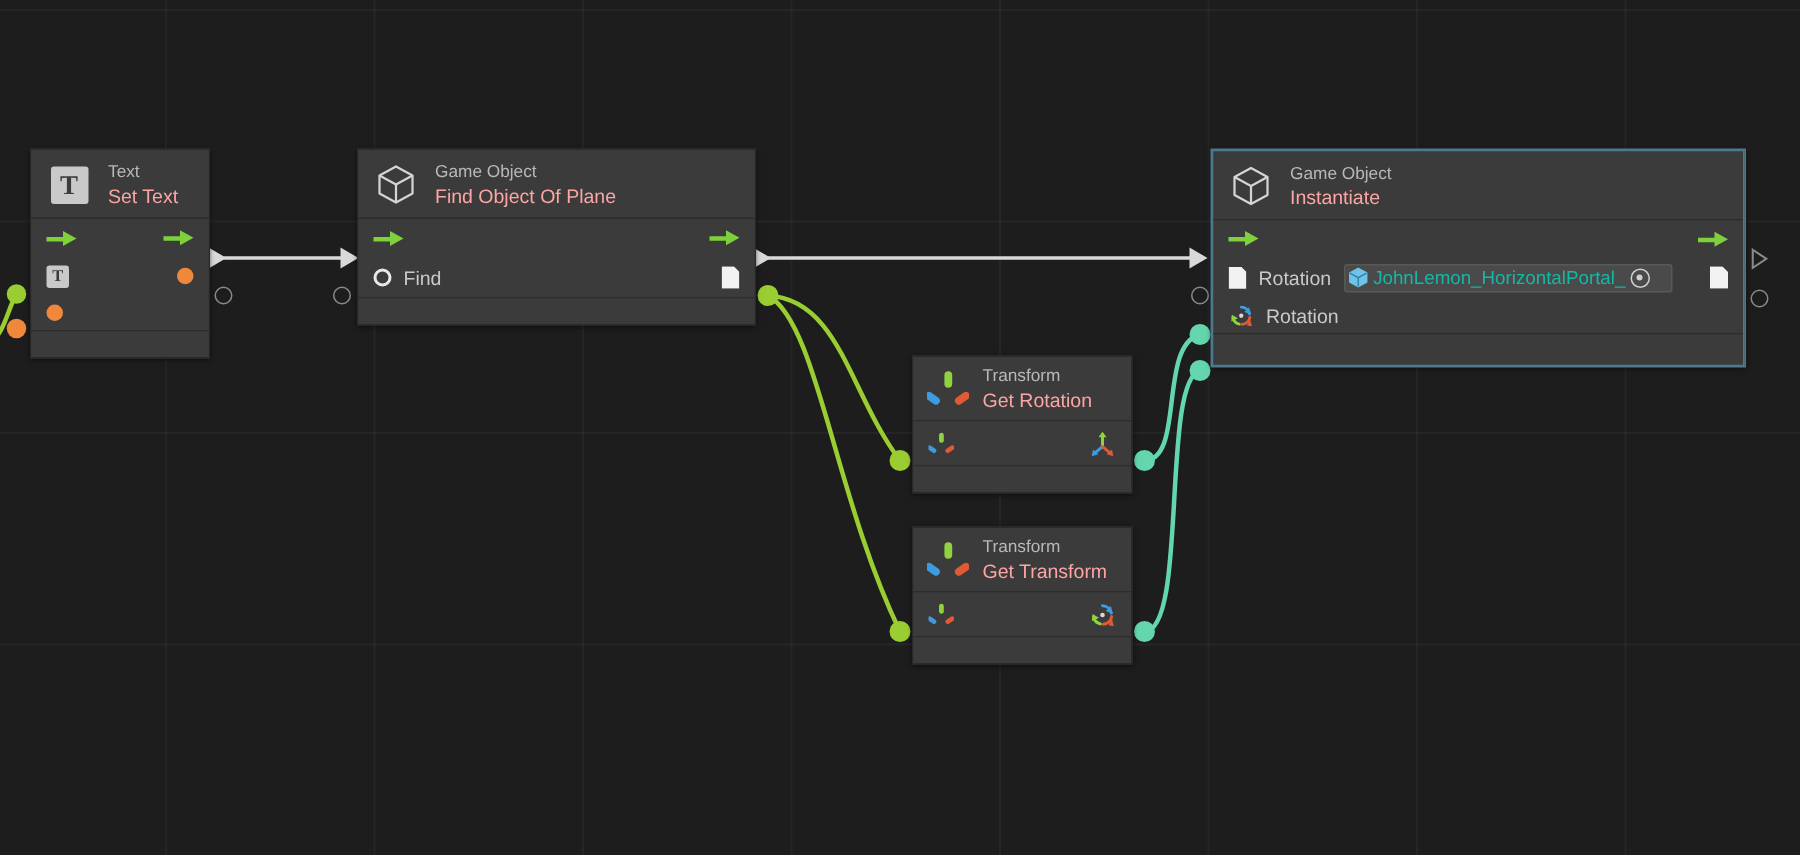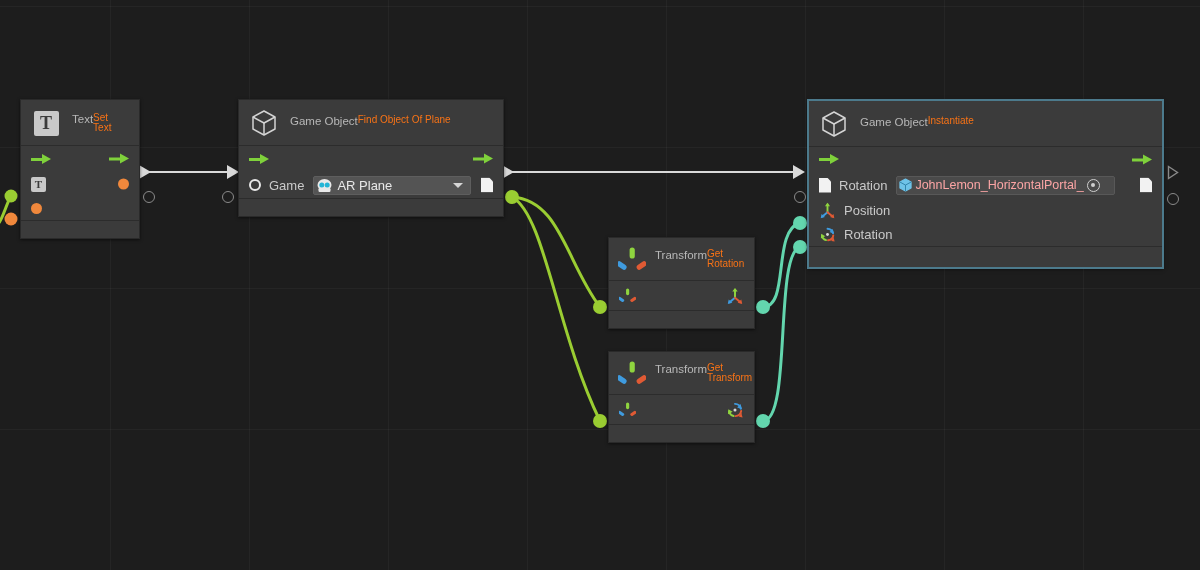--- a/index.html
+++ b/index.html
@@ -18,23 +18,23 @@
   #wires{position:absolute;inset:0;}
 
   
   .node{position:absolute;background:#3b3b3b;border:1px solid #2a2a2a;
         box-shadow:0 1px 3px rgba(0,0,0,.55);box-sizing:border-box;}
   .node.selected{border:1px solid #4c7a8c;box-shadow:0 0 0 1px #4c7a8c,0 1px 4px rgba(0,0,0,.6);}
   .nhead{display:flex;align-items:center;padding:8px 10px 7px 10px;background:#3b3b3b;
          border-bottom:1px solid #2c2c2c;}
   .nicon{width:30px;height:30px;flex:0 0 30px;margin-right:11px;display:flex;
          align-items:center;justify-content:center;}
-  .ntitles{display:flex;flex-direction:row;line-height:1.05;}
+  .ntitles{display:flex;flex-direction:column;line-height:1.05;}
   .nsub{font-size:11.5px;color:#b8b8b8;margin-bottom:3px;}
-  .nname{font-size:10px;color:#f97316;}
+  .nname{font-size:13px;color:#fca5a5;}
   .nbody{background:#3b3b3b;border-bottom:1px solid #2c2c2c;padding:0;}
   .nfoot{height:17px;background:#3b3b3b;}
 
   .prow{position:relative;display:flex;align-items:center;height:24px;padding:0 0 0 10px;}
   .prow.tall{height:26px;}
   .plabel{font-size:13px;color:#c9c9c9;margin-left:8px;white-space:nowrap;}
   .pright{position:absolute;right:10px;top:50%;transform:translateY(-50%);
           display:flex;align-items:center;}
 
   
@@ -56,21 +56,21 @@
 
   
   .dropdown{display:flex;align-items:center;height:19px;background:#545454;
             border:1px solid #5e5e5e;border-radius:2px;padding:0 2px 0 3px;box-sizing:border-box;}
   .dd-label{font-size:13px;color:#e8e8e8;margin-left:5px;flex:1;white-space:nowrap;}
   .dd-caret{width:0;height:0;margin:0 5px 0 6px;
             border-left:5px solid transparent;border-right:5px solid transparent;
             border-top:5px solid #d6d6d6;}
   .objfield{display:flex;align-items:center;height:19px;background:#4a4a4a;
             border:1px solid #585858;border-radius:2px;padding:0 2px 0 2px;box-sizing:border-box;}
-  .objfield .of-label{font-size:12.5px;color:#fca5a5;margin-left:3px;white-space:nowrap;
+  .objfield .of-label{font-size:12.5px;color:#14b8a6;margin-left:3px;white-space:nowrap;
             overflow:hidden;text-overflow:clip;}
   .target{width:13px;height:13px;border-radius:50%;border:1.5px solid #cfcfcf;
           box-sizing:border-box;display:flex;align-items:center;justify-content:center;margin-left:3px;}
   .target i{width:4px;height:4px;border-radius:50%;background:#cfcfcf;display:block;}
 
   
   .stub{position:absolute;}
   .circ-hollow{width:12px;height:12px;border-radius:50%;border:1.6px solid #8a8a8a;box-sizing:border-box;}
 </style>
 </head>
@@ -186,31 +186,21 @@
           </div>
         <div class="pright">
             <div class="flowarrow">
               <span class="shaft"></span>
               <span class="head"></span>
             </div>
           </div>
       </div>
       <div class="prow tall" style="padding-right:10px">
         <div class="ring"></div>
-        <span class="plabel">Game</span>
-        <div class="dropdown" style="width:158px;margin-left:9px;">
-          <svg width="15" height="13" viewBox="0 0 15 13">
-            <ellipse cx="7.5" cy="6" rx="7" ry="6" fill="#e9e9e9"></ellipse>
-            <rect x="1.5" y="9" width="12" height="4" rx="1.2" fill="#e9e9e9"></rect>
-            <circle cx="4.8" cy="6" r="2.5" fill="#24b5d6"></circle>
-            <circle cx="10.2" cy="6" r="2.5" fill="#24b5d6"></circle>
-          </svg>
-          <span class="dd-label">AR Plane</span>
-          <span class="dd-caret"></span>
-        </div>
+        <span class="plabel">Find</span>
         <div class="pright">
             <div class="docicon"></div>
           </div>
       </div>
     </div>
     <div class="nfoot"></div>
   </div>
 
   <div class="node" style="left:608px;top:237px;width:147px;">
     <div class="nhead" style="padding:6px 9px 6px 9px">
@@ -331,33 +321,20 @@
           <span class="target">
               <i></i>
             </span>
         </div>
         <div class="pright">
             <div class="docicon"></div>
           </div>
       </div>
       <div class="prow">
         <svg width="17" height="17" viewBox="0 0 20 20">
-          <g stroke-linecap="round">
-            <line x1="10" y1="12" x2="10" y2="3" stroke="#8fd43f" stroke-width="2.2"></line>
-            <polygon points="10,1 13,5 7,5" fill="#8fd43f"></polygon>
-            <line x1="10" y1="12" x2="4" y2="17" stroke="#3f9bdf" stroke-width="2.2"></line>
-            <polygon points="2,19 3,14 7,17.5" fill="#3f9bdf"></polygon>
-            <line x1="10" y1="12" x2="16" y2="17" stroke="#e05a34" stroke-width="2.2"></line>
-            <polygon points="18,19 13,17.5 17,14" fill="#e05a34"></polygon>
-          </g>
-        </svg>
-        <span class="plabel">Position</span>
-      </div>
-      <div class="prow">
-        <svg width="17" height="17" viewBox="0 0 20 20">
           <path d="M10 3.2 A6.8 6.8 0 0 1 16.5 8.6" stroke="#3f9bdf" stroke-width="2.2" fill="none" stroke-linecap="round"></path>
           <polygon points="16.2,3.4 17.6,9 12.4,7.1" fill="#3f9bdf"></polygon>
           <path d="M16.8 11.2 A6.8 6.8 0 0 1 10.6 16.8" stroke="#e05a34" stroke-width="2.2" fill="none" stroke-linecap="round"></path>
           <polygon points="14.4,17.6 17,13 18.4,18.3" fill="#e05a34"></polygon>
           <path d="M8.4 16.6 A6.8 6.8 0 0 1 3.4 11.4" stroke="#8fd43f" stroke-width="2.2" fill="none" stroke-linecap="round"></path>
           <polygon points="2.2,14.6 2.6,9.2 7.4,12" fill="#8fd43f"></polygon>
           <circle cx="10" cy="10" r="1.7" fill="#d8d8d8"></circle>
         </svg>
         <span class="plabel">Rotation</span>
       </div>

